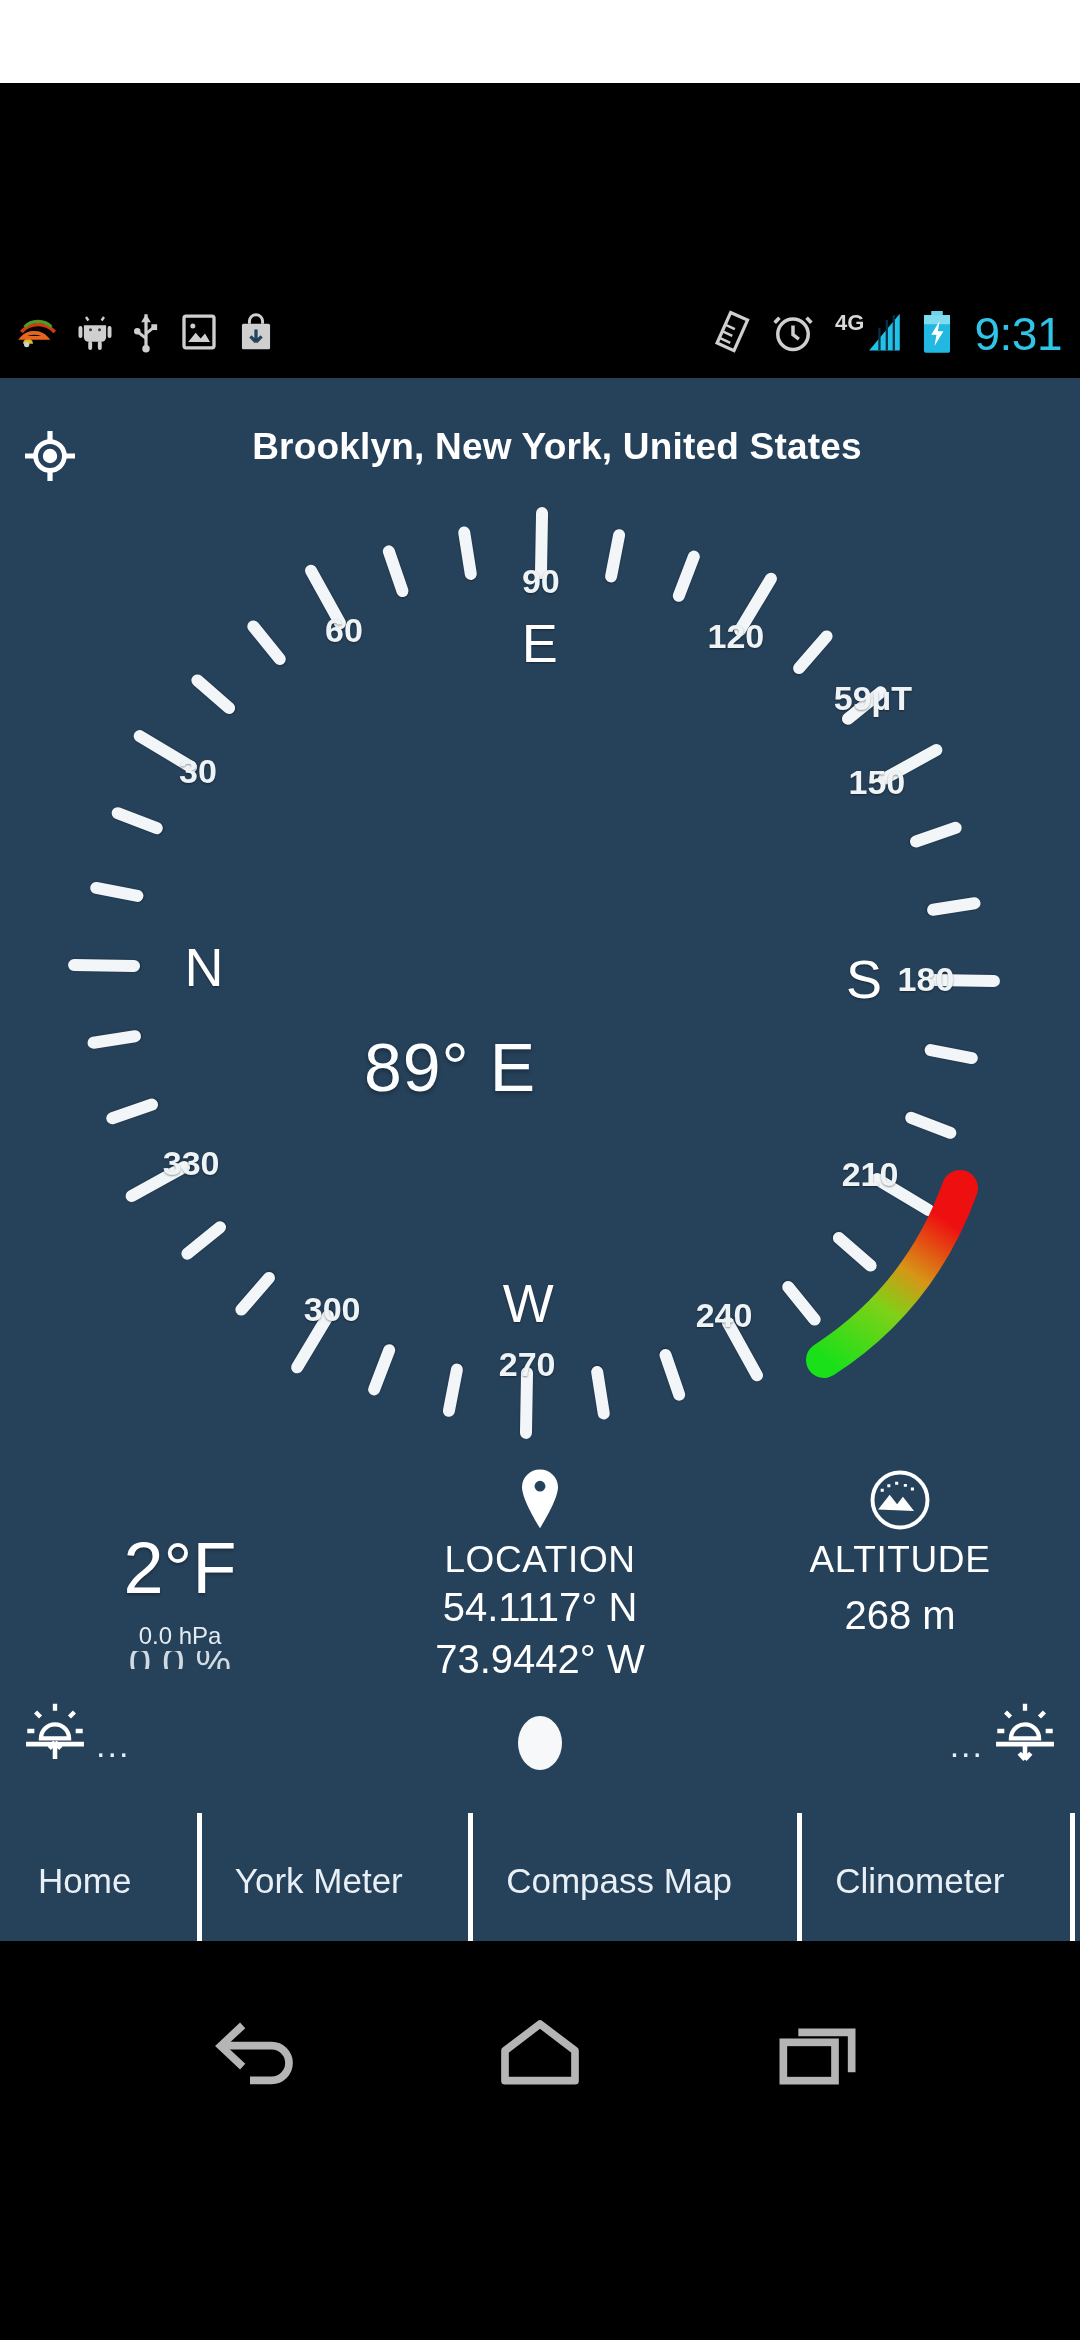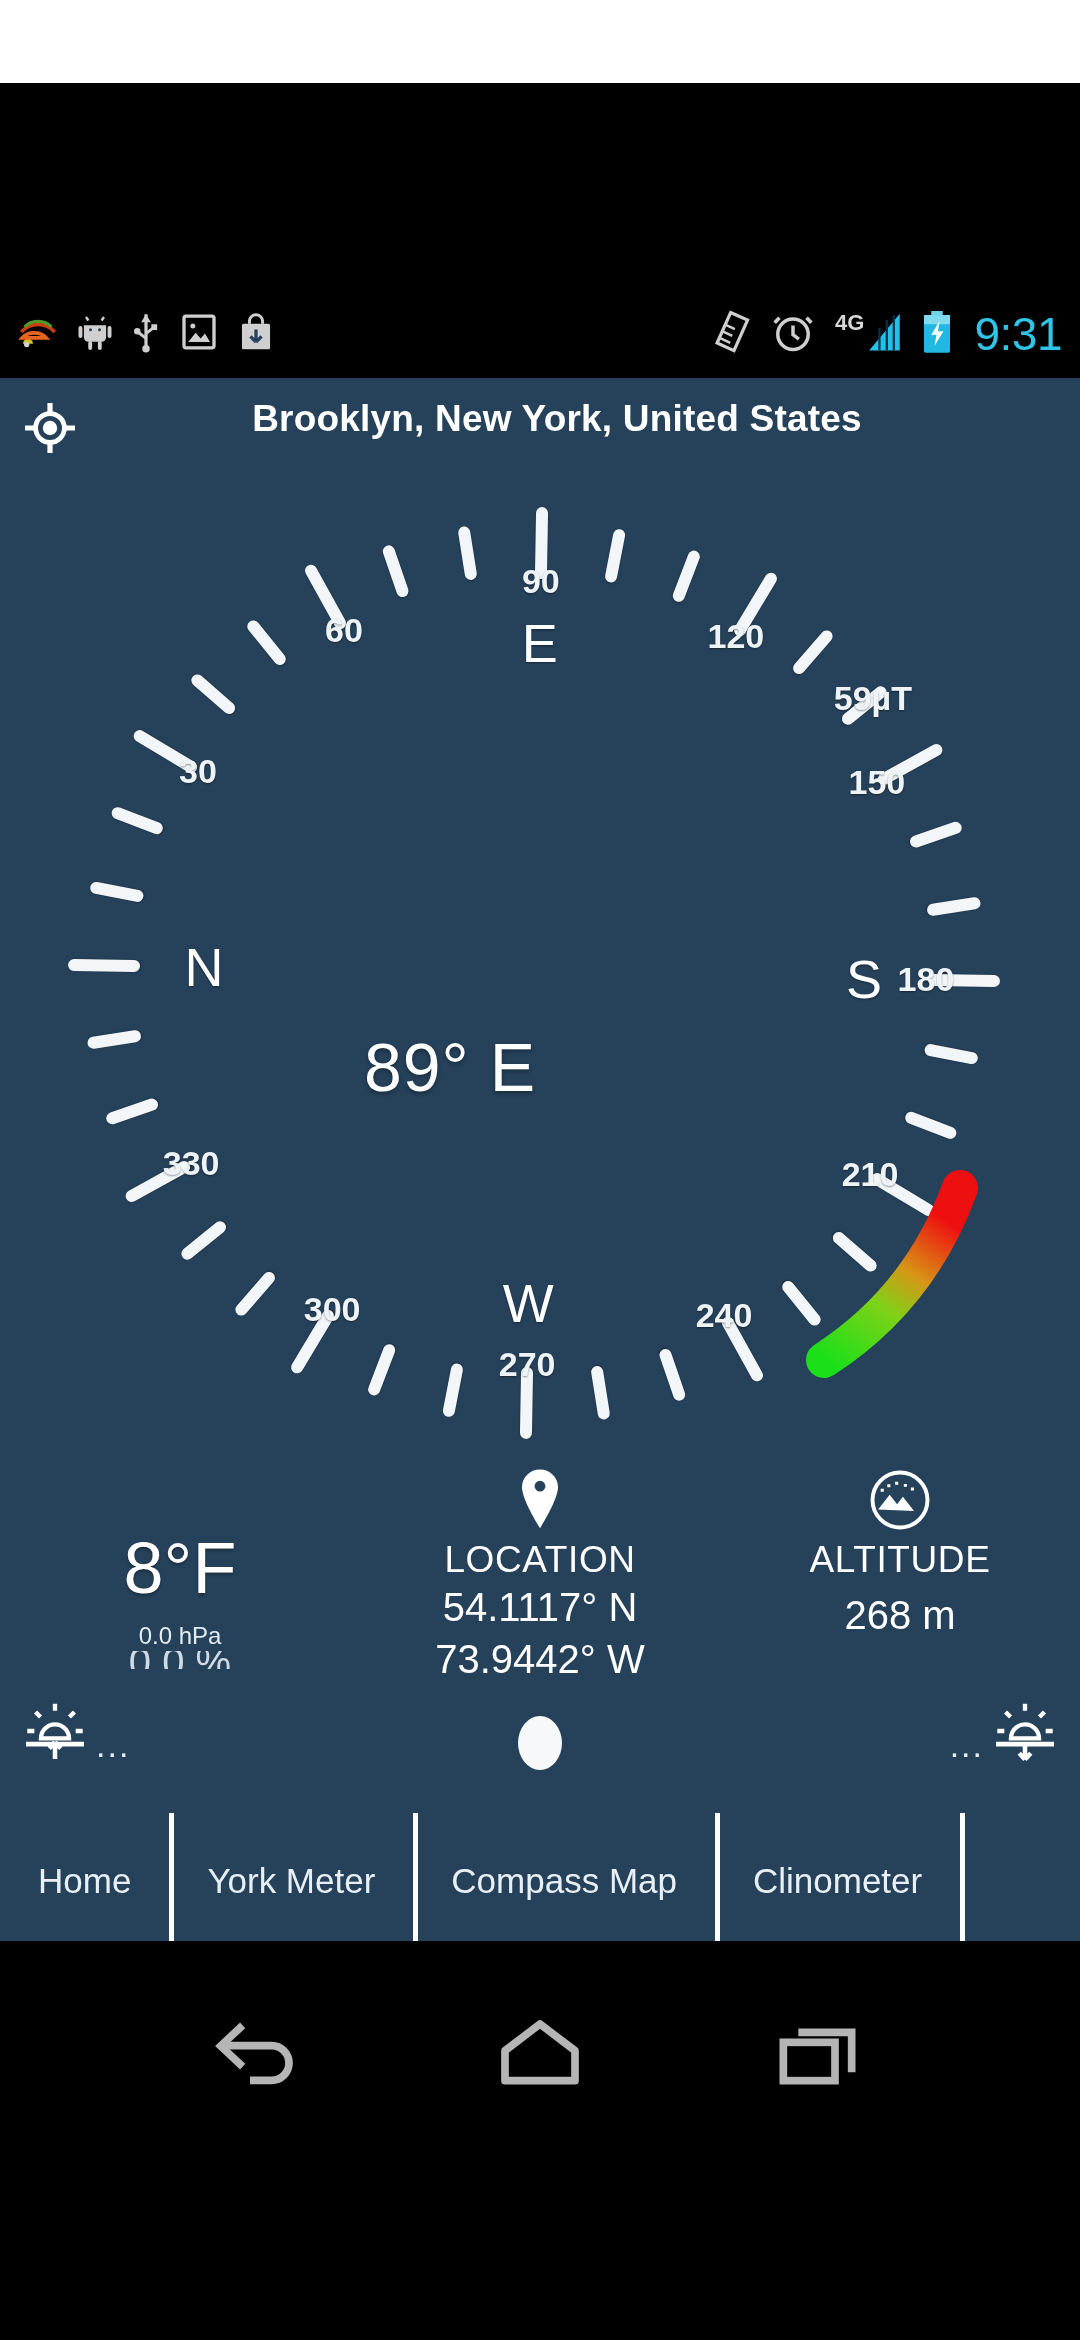--- a/index.html
+++ b/index.html
@@ -21,21 +21,21 @@
   .sb-ico { display:block; }
   .sb-clock { color:#2fc4e8; font-size:46px; font-weight:400; letter-spacing:-0.5px;
               font-family:"Liberation Sans", sans-serif; margin-left:4px; }
   .g4 { color:#d8d8d8; font-size:22px; font-weight:700; position:relative; top:-11px; right:-3px; }
 
   
   .app { position:absolute; left:0; top:378px; width:1080px; height:1563px; background:#26415a;
          overflow:hidden; }
 
   
-  .apphdr { position:relative; height:95px; }
+  .apphdr { position:relative; height:95px;margin-top:28px; }
   .gps-ico { position:absolute; left:22px; top:22px; }
   .apptitle { position:absolute; left:0; right:0; top:20px; text-align:center;
               color:#ffffff; font-size:37px; font-weight:700; letter-spacing:.2px;
               padding-left:34px; }
 
   
   .dial-wrap { position:absolute; left:0; top:95px; width:1080px; height:1000px; }
   .dial { position:absolute; left:50%; top:500px; width:0; height:0;
           transform:translate(-6px,0) rotate(-89deg); }
   .tickgrp { position:absolute; left:0; top:0; width:0; height:0; transform-origin:0 0; }
@@ -77,21 +77,21 @@
   .sunrow { position:absolute; left:0; top:1300px; width:1080px; height:110px; }
   .sunitem { position:absolute; display:flex; align-items:center; gap:10px; top:22px; }
   .sunitem.left { left:24px; }
   .sunitem.right { right:24px; }
   .sundots { color:#e9eff4; font-size:34px; letter-spacing:2px; line-height:1; position:relative; top:12px; }
   .moon { position:absolute; left:50%; top:38px; transform:translateX(-50%);
           width:44px; height:54px; border-radius:50%; background:#f6f8f9; }
 
   
   .tabbar { position:absolute; left:0; bottom:0; width:1080px; height:120px;
-            display:flex; align-items:center; }
+            display:flex; align-items:center;justify-content:space-between; }
   .tab { position:relative; height:120px; display:flex; align-items:center;
          justify-content:center; color:#e9f0f5; font-size:35px; font-weight:400;
          white-space:nowrap; padding:0 38px; flex:0 0 auto; }
   .tab .vr { position:absolute; left:0; top:-8px; bottom:-20px; width:5px; background:#ffffff; }
   .tab:first-child .vr { left:-5px; }
 
   
   .navbar { position:absolute; left:0; top:1941px; width:1080px; height:399px; background:#000;
             display:flex; align-items:flex-start; justify-content:space-around;
             padding:0 120px; padding-top:58px; }
@@ -371,21 +371,21 @@
         </defs>
         <path d="M824 792 Q 920 730 960 620" stroke="url(#gr)" stroke-width="36" stroke-linecap="round" fill="none"></path>
       </svg>
 
       <div class="heading">89° E</div>
     </div>
 
     <div class="readouts">
       <div class="ro">
         <div style="height:78px;"></div>
-        <div class="ro-big">8°F</div>
+        <div class="ro-big">2°F</div>
         <div class="ro-sub" style="margin-top:14px;">0.0 hPa</div>
         <div class="ro-sub clip-row">0.0 %</div>
       </div>
 
       <div class="ro">
         <div class="ro-icowrap">
           <svg width="48" height="64" viewBox="0 0 24 32">
             <path d="M12 1.2c-5 0-9 3.9-9 8.8 0 6.6 9 20.6 9 20.6s9-14 9-20.6c0-4.9-4-8.8-9-8.8z" fill="#ffffff"></path>
             <circle cx="12" cy="9.6" r="2.7" fill="#26415a"></circle>
           </svg>

